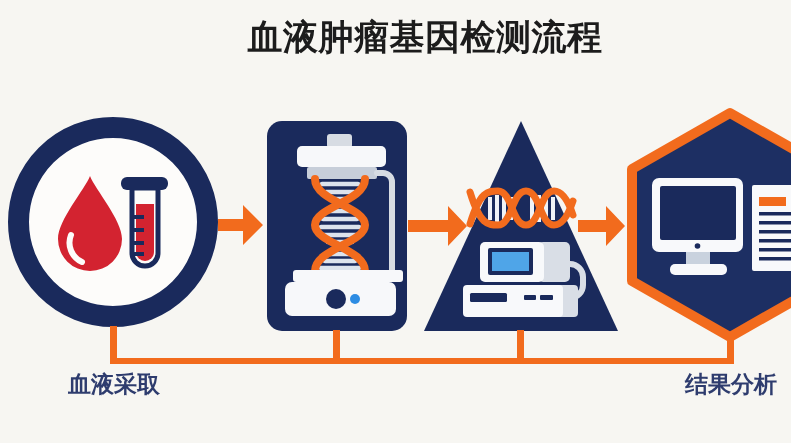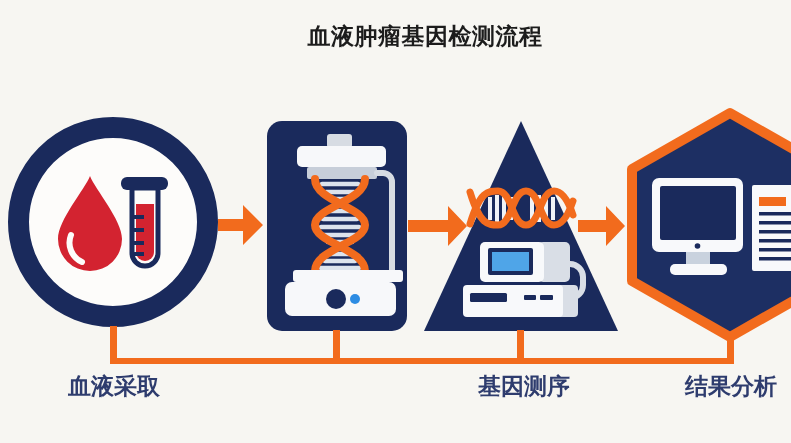--- a/index.html
+++ b/index.html
@@ -3,42 +3,42 @@
 <meta charset="utf-8">
 <style>
   html,body{margin:0;padding:0;background:#e9e9e9;}
   .canvas{
     position:relative;width:791px;height:443px;overflow:hidden;
     background:#F7F6F2;
     font-family:"Liberation Sans","DejaVu Sans",sans-serif;
   }
   .abs{position:absolute;}
   .title{
-    position:absolute;left:425px;top:21px;transform:translateX(-50%);
-    margin:0;font-size:23px;font-weight:bold;color:#1C1C1C;
+    position:absolute;left:425px;top:14px;transform:translateX(-50%);
+    margin:0;font-size:35px;font-weight:bold;color:#1C1C1C;
     white-space:nowrap;letter-spacing:0.5px;
   }
   
   .circle-ring{
     position:absolute;left:8px;top:117px;width:210px;height:210px;
     box-sizing:border-box;border:21px solid #1A2A5C;border-radius:50%;
     background:#FDFCFA;
   }
   
   .round-rect{
     position:absolute;left:267px;top:121px;width:140px;height:210px;
     background:#1A2A5C;border-radius:15px;
   }
   
   .conn{position:absolute;background:#F26B1D;}
   
   .stage-label{
     position:absolute;top:370px;transform:translateX(-50%);
     font-size:23px;font-weight:bold;color:#2E3C6E;
-    text-align:center;line-height:32px;white-space:nowrap;
+    text-align:center;line-height:32px;white-space:nowrap;font-family:Liberation Mono, monospace;
   }
   svg{display:block;}
 </style>
 </head>
 <body>
 
 <div class="canvas">
 
   <h1 class="title">血液肿瘤基因检测流程</h1>
 
@@ -161,18 +161,17 @@
     </g>
   </svg>
 
   <div class="conn" style="left:110px;top:326px;width:7px;height:34px;"></div>
   <div class="conn" style="left:333px;top:330px;width:7px;height:30px;"></div>
   <div class="conn" style="left:517px;top:330px;width:7px;height:30px;"></div>
   <div class="conn" style="left:727px;top:337px;width:7px;height:23px;"></div>
   <div class="conn" style="left:110px;top:358px;width:624px;height:6px;"></div>
 
   <div class="stage-label" style="left:114px;">血液采取</div>
-  <div class="stage-label" style="left:524px;">基因测序</div>
   <div class="stage-label" style="left:731px;">
     <div>结果分析</div>
   </div>
 
 </div>
 
 </body></html>

